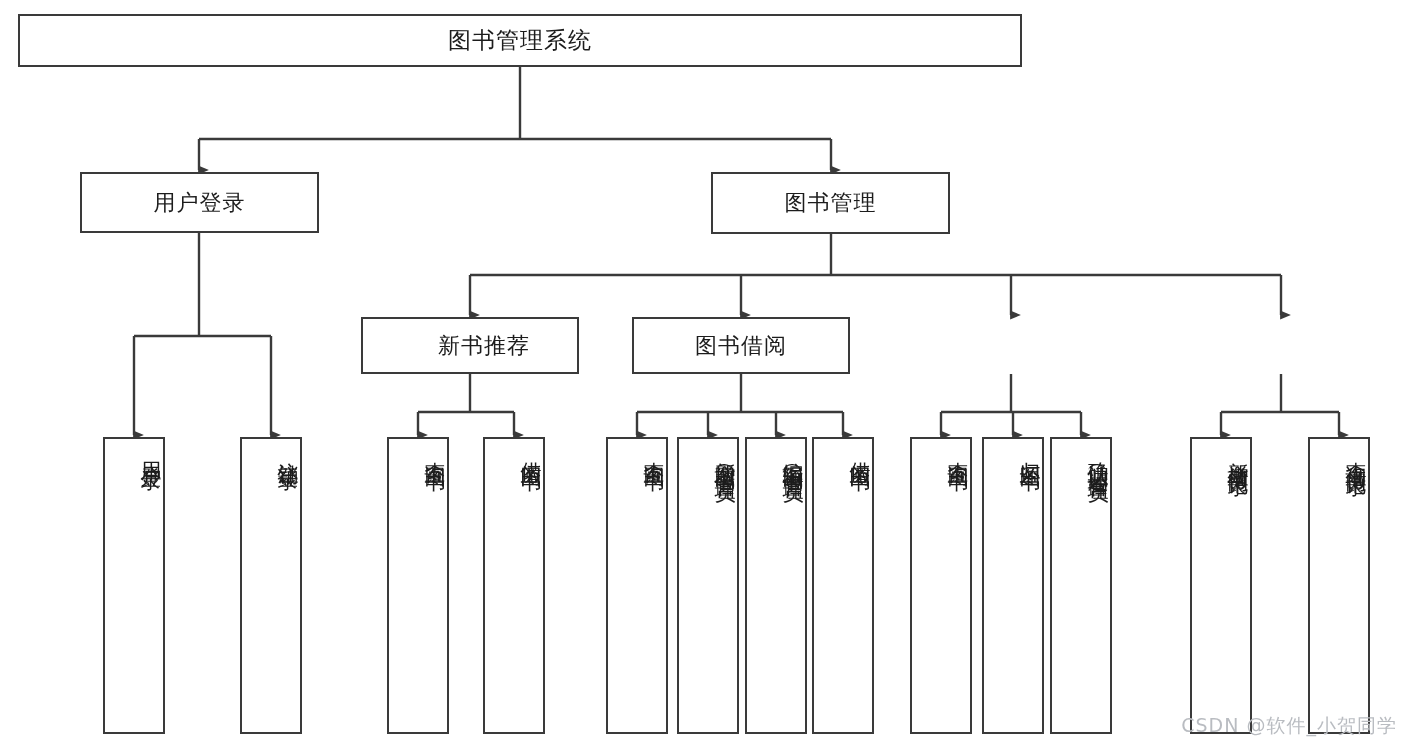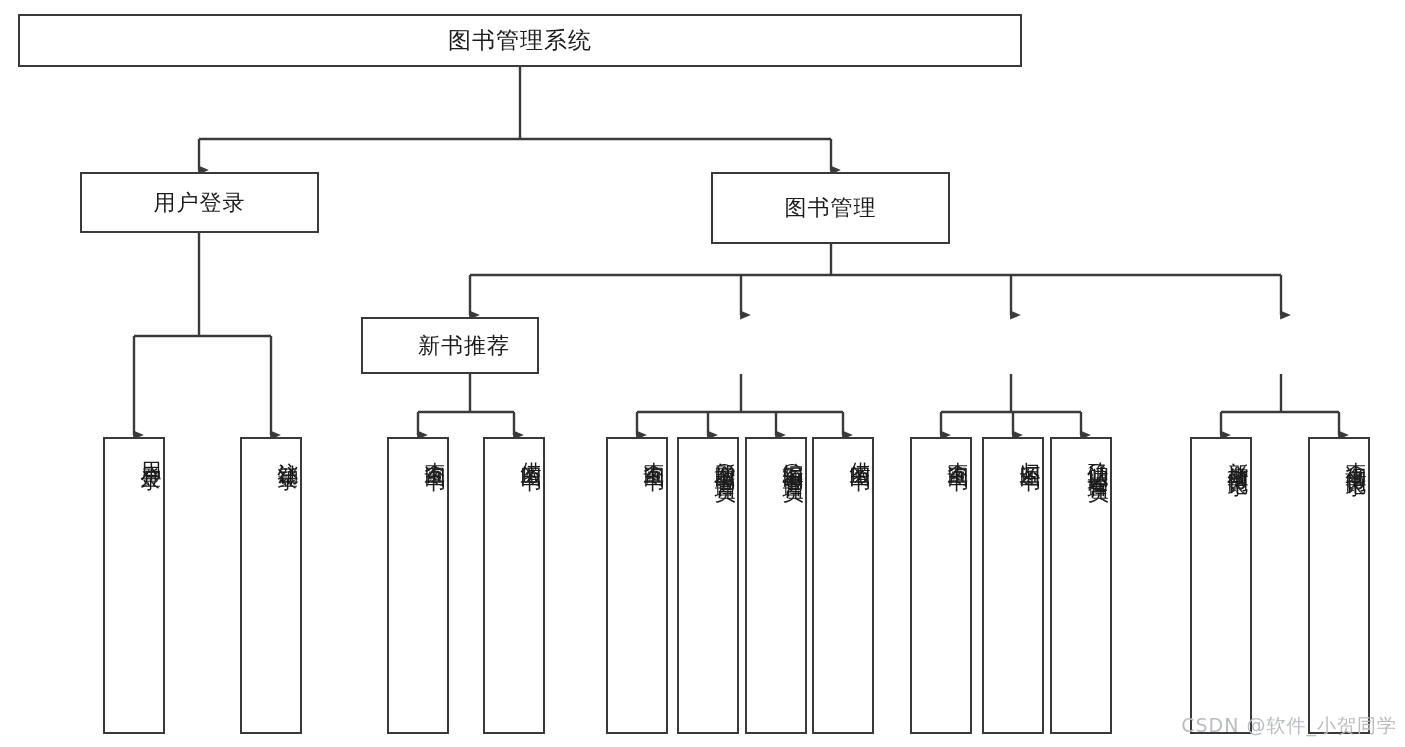--- a/index.html
+++ b/index.html
@@ -124,26 +124,29 @@
     </g>
   </svg>
 
   <div class="node horiz root" style="left: 18px; top: 14px; width: 1004px; height: 53px; border-color: rgb(58, 58, 58); background: rgb(255, 255, 255); color: rgb(28, 28, 28);">
     <span>图书管理系统</span>
   </div>
 
   <div class="node horiz" style="left: 80px; top: 172px; width: 239px; height: 61px; border-color: rgb(58, 58, 58); background: rgb(255, 255, 255); color: rgb(28, 28, 28);">
     <span>用户登录</span>
   </div>
-  <div class="node horiz" style="left: 711px; top: 172px; width: 239px; height: 72px; border-color: rgb(58, 58, 58); background: rgb(255, 255, 255); color: rgb(28, 28, 28);">
+  <div class="node horiz" style="left: 711px; top: 172px; width: 239px; height: 62px; border-color: rgb(58, 58, 58); background: rgb(255, 255, 255); color: rgb(28, 28, 28);">
     <span>图书管理</span>
   </div>
 
-  <div class="node horiz" style="left: 361px; top: 317px; width: 178px; height: 57px; border-color: rgb(58, 58, 58); background: rgb(255, 255, 255); color: rgb(28, 28, 28); padding-left: 28px;">
+  <div class="node horiz" style="left: 361px; top: 317px; width: 218px; height: 57px; border-color: rgb(58, 58, 58); background: rgb(255, 255, 255); color: rgb(28, 28, 28); padding-left: 28px;">
     <span>新书推荐</span>
+  </div>
+  <div class="node horiz" style="left: 632px; top: 317px; width: 218px; height: 57px; border-color: rgb(58, 58, 58); background: rgb(255, 255, 255); color: rgb(28, 28, 28);">
+    <span>图书借阅</span>
   </div>
 
   <div class="node leaf" style="left: 103px; top: 437px; width: 62px; height: 297px; border-color: rgb(58, 58, 58); background: rgb(255, 255, 255); color: rgb(28, 28, 28);">
     <span class="vtext">用户登录</span>
   </div>
   <div class="node leaf" style="left: 240px; top: 437px; width: 62px; height: 297px; border-color: rgb(58, 58, 58); background: rgb(255, 255, 255); color: rgb(28, 28, 28);">
     <span class="vtext">注销登录</span>
   </div>
   <div class="node leaf" style="left: 387px; top: 437px; width: 62px; height: 297px; border-color: rgb(58, 58, 58); background: rgb(255, 255, 255); color: rgb(28, 28, 28);">
     <span class="vtext">查询图书</span>

